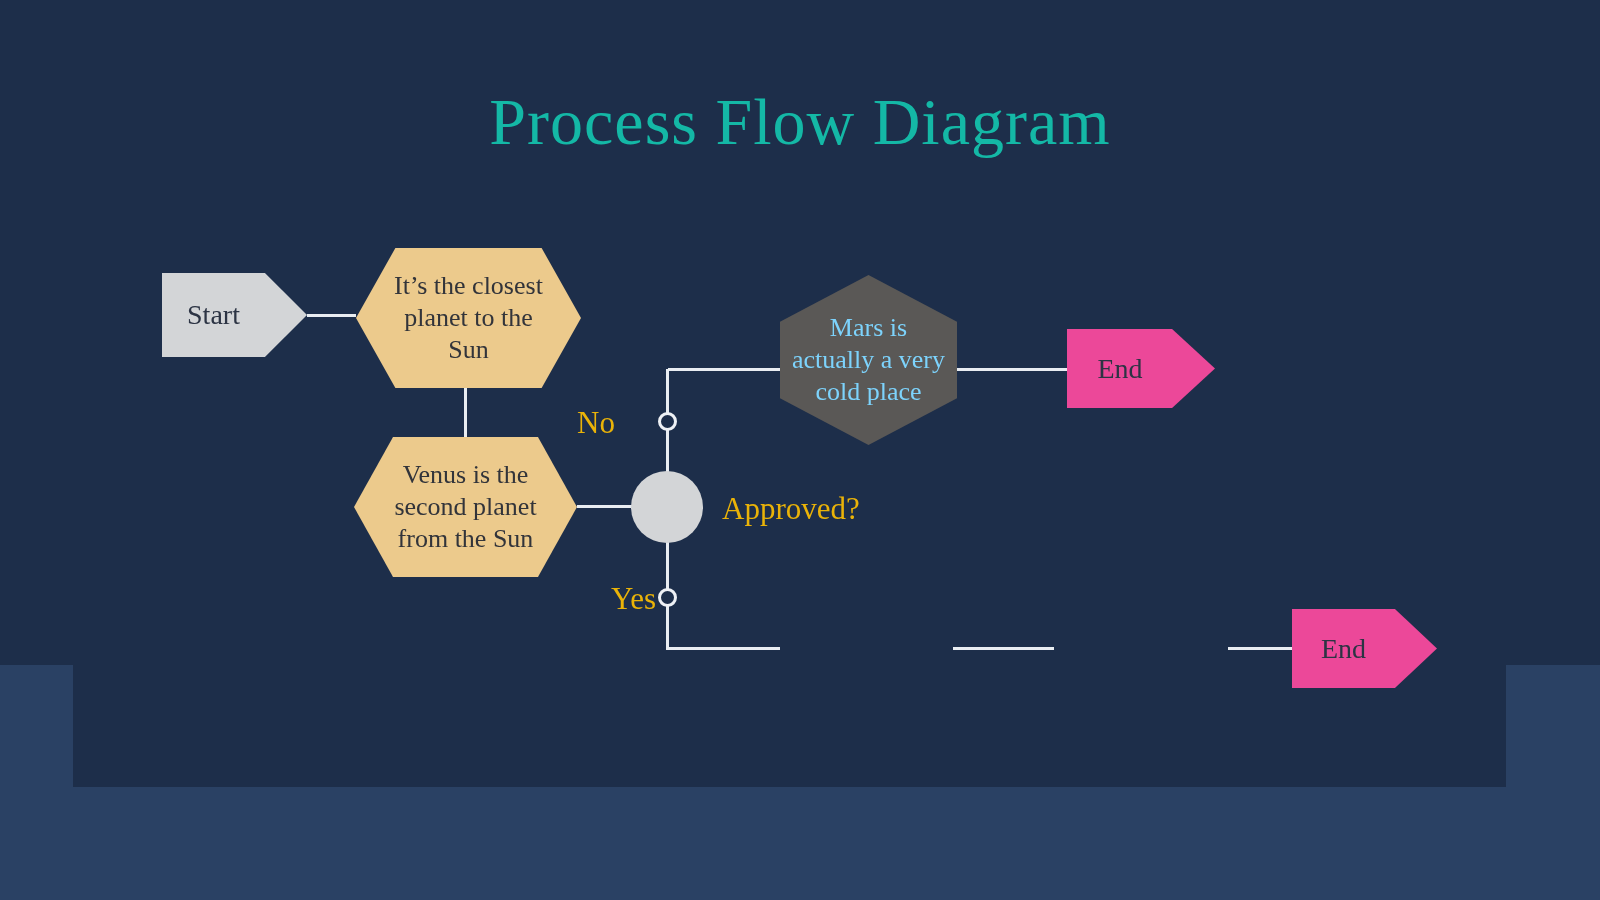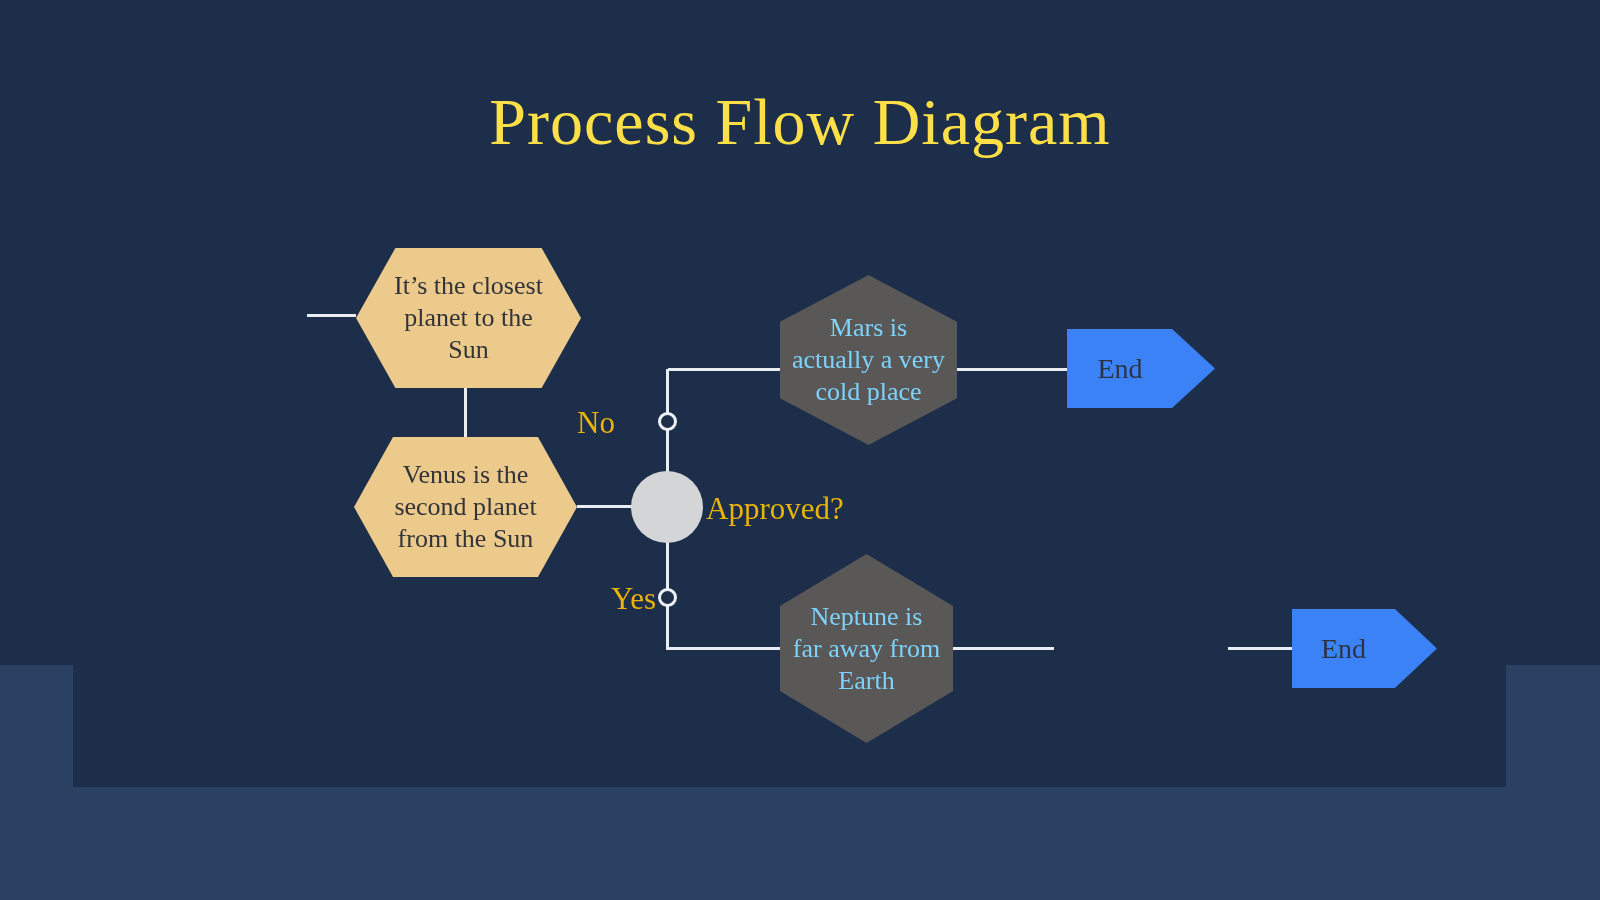--- a/index.html
+++ b/index.html
@@ -26,21 +26,21 @@
   }
   
   .title {
     position: absolute;
     left: 0; right: 0; top: 84px;
     margin: 0;
     text-align: center;
     font-size: 66px;
     font-weight: 400;
     letter-spacing: 1px;
-    color: #fde047;
+    color: #14b8a6;
   }
   
   .line { position: absolute; background: #e9edf2; }
   .l-start-mercury  { left: 307px;  top: 314px; width: 49px;  height: 3px; }
   .l-mercury-venus  { left: 464px;  top: 388px; width: 3px;   height: 50px; }
   .l-venus-circle   { left: 577px;  top: 505px; width: 56px;  height: 3px; }
   .l-circle-up      { left: 666px;  top: 369px; width: 3px;   height: 105px; }
   .l-corner-mars    { left: 668px;  top: 368px; width: 112px; height: 3px; }
   .l-mars-end       { left: 957px;  top: 368px; width: 110px; height: 3px; }
   .l-circle-down    { left: 666px;  top: 540px; width: 3px;   height: 110px; }
@@ -51,21 +51,21 @@
   .node {
     position: absolute;
     display: flex;
     align-items: center;
     justify-content: center;
     text-align: center;
   }
   .node .txt { white-space: pre-line; }
   .arrow-shape {
     clip-path: polygon(0 0, 71% 0, 100% 50%, 71% 100%, 0 100%);
-    background: #3b82f6;
+    background: #ec4899;
     color: #2c3444;
     font-size: 28px;
   }
   .arrow-shape .txt { padding-right: 42px; }
   .hex-h {
     clip-path: polygon(0 50%, 17.5% 0, 82.5% 0, 100% 50%, 82.5% 100%, 17.5% 100%);
     background: #ecca8c;
     color: #32343a;
     font-size: 26px;
     line-height: 32px;
@@ -107,21 +107,21 @@
   
   .flabel {
     position: absolute;
     color: #eab308;
     font-size: 31px;
     line-height: 37px;
     text-align: right;
   }
   .lab-no       { left: 577px; top: 404px; }
   .lab-yes      { left: 575px; top: 580px; margin-left: 36px; }
-  .lab-approved { left: 706px; top: 490px; }
+  .lab-approved { left: 722px; top: 490px; }
 </style>
 </head>
 <body>
 
 <div class="canvas">
 
   <div class="band"></div>
   <div class="band-notch"></div>
 
   <h1 class="title">Process Flow Diagram</h1>
@@ -130,20 +130,23 @@
   <div class="line l-mercury-venus"></div>
   <div class="line l-venus-circle"></div>
   <div class="line l-circle-up"></div>
   <div class="line l-corner-mars"></div>
   <div class="line l-mars-end"></div>
   <div class="line l-circle-down"></div>
   <div class="line l-corner-neptune"></div>
   <div class="line l-neptune-comp"></div>
   <div class="line l-comp-end"></div>
 
+  <div class="node arrow-shape n-start" style="background:#d3d5d7">
+    <span class="txt">Start</span>
+  </div>
 
   <div class="node hex-h n-mercury">
     <span class="txt">It’s the closest
 planet to the
 Sun</span>
   </div>
 
   <div class="node hex-h n-venus">
     <span class="txt">Venus is the
 second planet
@@ -162,24 +165,19 @@
   <div class="node hex-v hex-dark n-mars">
     <span class="txt">Mars is
 actually a very
 cold place</span>
   </div>
 
   <div class="node arrow-shape n-end1">
     <span class="txt">End</span>
   </div>
 
-  <div class="node hex-v hex-dark n-neptune">
-    <span class="txt">Neptune is
-far away from
-Earth</span>
-  </div>
 
 
   <div class="node arrow-shape n-end2">
     <span class="txt">End</span>
   </div>
 
 </div>
 
 </body></html>

